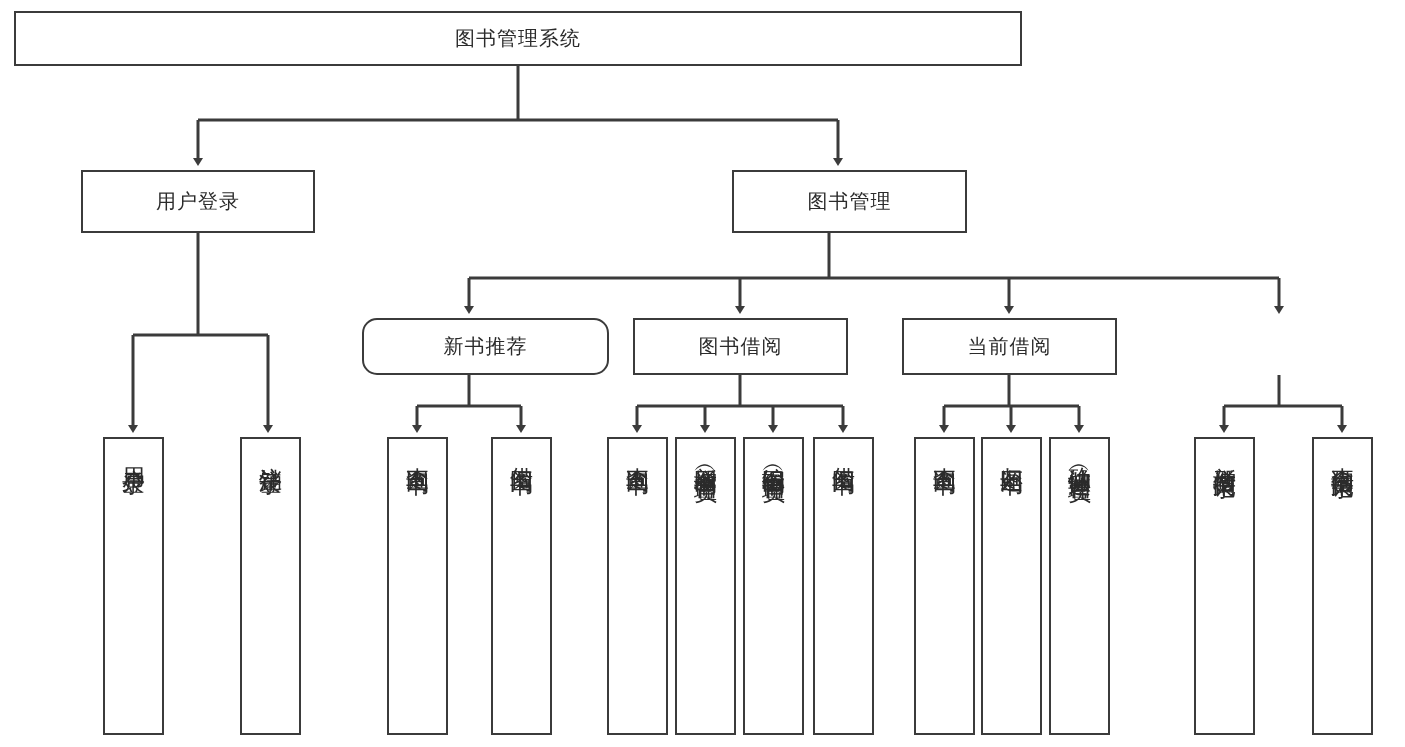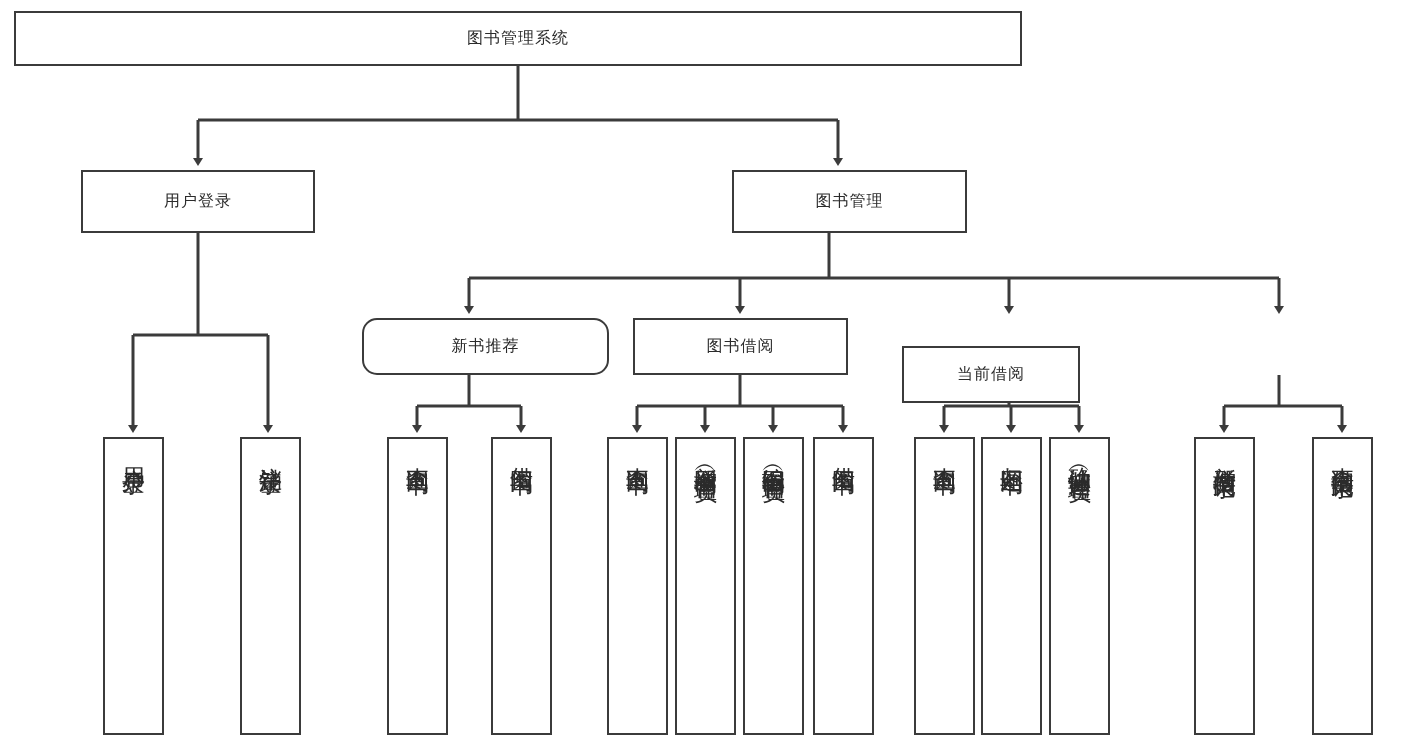--- a/index.html
+++ b/index.html
@@ -29,21 +29,21 @@
     position: absolute;
     box-sizing: border-box;
     background: #ffffff;
     border: 2px solid #3b3b3b;
     display: flex;
     align-items: center;
     justify-content: center;
     color: #2b2b2b;
   }
   .node.horiz {
-    font-size: 16px;
+    font-size: 20px;
     letter-spacing: 1px;
   }
   .node.vert {
     align-items: flex-start;
     justify-content: center;
     padding-top: 10px;
   }
   .node.vert .vlabel {
     writing-mode: vertical-rl;
     text-orientation: upright;
@@ -127,21 +127,21 @@
   <div class="node horiz" style="left:712px; top:170px; width:235px; height:63px;margin-left:20px;">
     <span>图书管理</span>
   </div>
 
   <div class="node horiz" style="left:362px; top:318px; width:247px; height:57px;border-radius:15px;">
     <span>新书推荐</span>
   </div>
   <div class="node horiz" style="left:633px; top:318px; width:215px; height:57px;align-items:center;">
     <span>图书借阅</span>
   </div>
-  <div class="node horiz" style="left:902px; top:318px; width:178px; height:57px;margin-top:28px;">
+  <div class="node horiz" style="left:902px; top:318px; width:215px; height:57px;">
     <span>当前借阅</span>
   </div>
 
   <div class="node vert" style="left:103px; top:437px; width:61px; height:298px;">
     <span class="vlabel">用户登录</span>
   </div>
   <div class="node vert" style="left:240px; top:437px; width:61px; height:298px;">
     <span class="vlabel">注销登录</span>
   </div>
 

